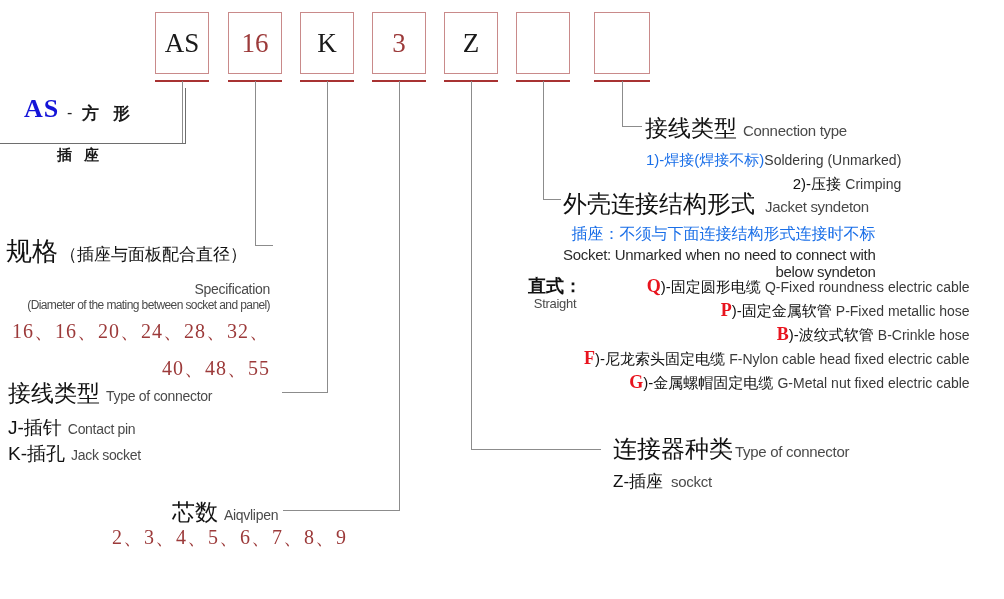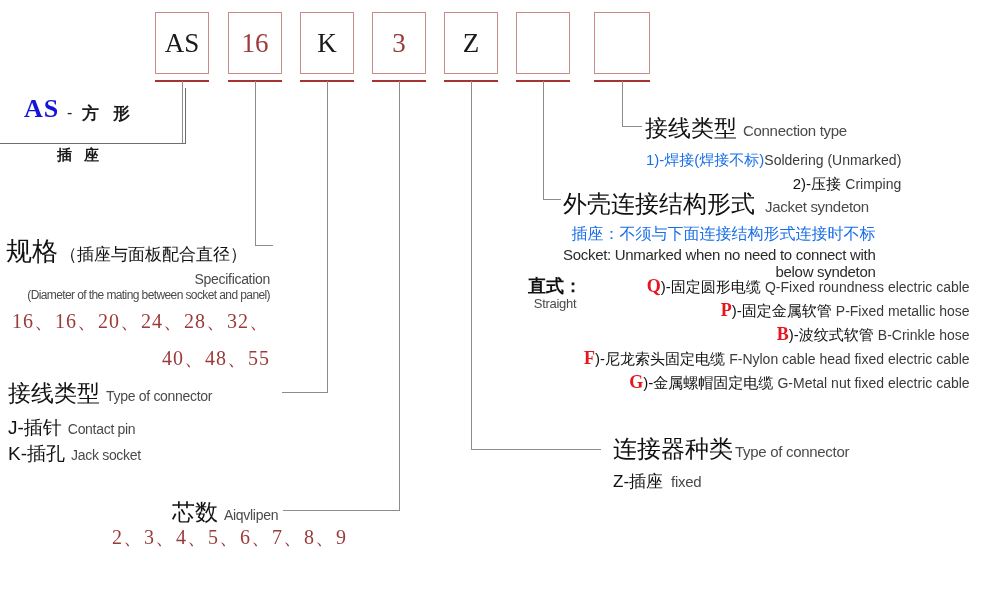--- a/index.html
+++ b/index.html
@@ -219,21 +219,21 @@
   <div class="as-letters">AS</div>
   <div class="as-dash">-</div>
   <div class="as-cn">方形</div>
   <div class="as-sub">插座</div>
 
   <div class="abs" style="left:6px; top:234px;">
     <div class="row" style="align-items:baseline;">
       <span class="cn-big" style="font-size:26px;">规格</span>
       <span class="cn-mid" style="font-size:17px; margin-left:2px;">（插座与面板配合直径）</span>
     </div>
-    <div class="en-small" style="margin-top:2px;">Specification</div>
+    <div class="en-small" style="margin-top:12px;">Specification</div>
     <div class="en-tiny" style="margin-top:1px;">(Diameter of the mating between socket and panel)</div>
     <div class="red-serif" style="margin-top:6px; margin-left:6px; font-size:20px;">16、16、20、24、28、32、</div>
     <div class="red-serif" style="margin-top:10px; margin-left:68px; font-size:20px;">40、48、55</div>
   </div>
 
   <div class="abs" style="left:8px; top:378px;">
     <div class="row">
       <span class="cn-big">接线类型</span>
       <span class="en-small">Type of connector</span>
     </div>
@@ -307,17 +307,17 @@
     </div>
   </div>
 
   <div class="abs" style="left:613px; top:433px;">
     <div class="row">
       <span class="cn-big" style="font-size:24px;">连接器种类</span>
       <span class="en-small" style="font-size:15px; margin-left:2px;">Type of connector</span>
     </div>
     <div class="row" style="margin-top:5px;">
       <span class="cn-mid" style="font-size:17px;">Z-插座</span>
-      <span class="en-small" style="font-size:15px; margin-left:8px;">fixed</span>
+      <span class="en-small" style="font-size:15px; margin-left:8px;">sockct</span>
     </div>
   </div>
 
 </div>
 
 </body></html>

